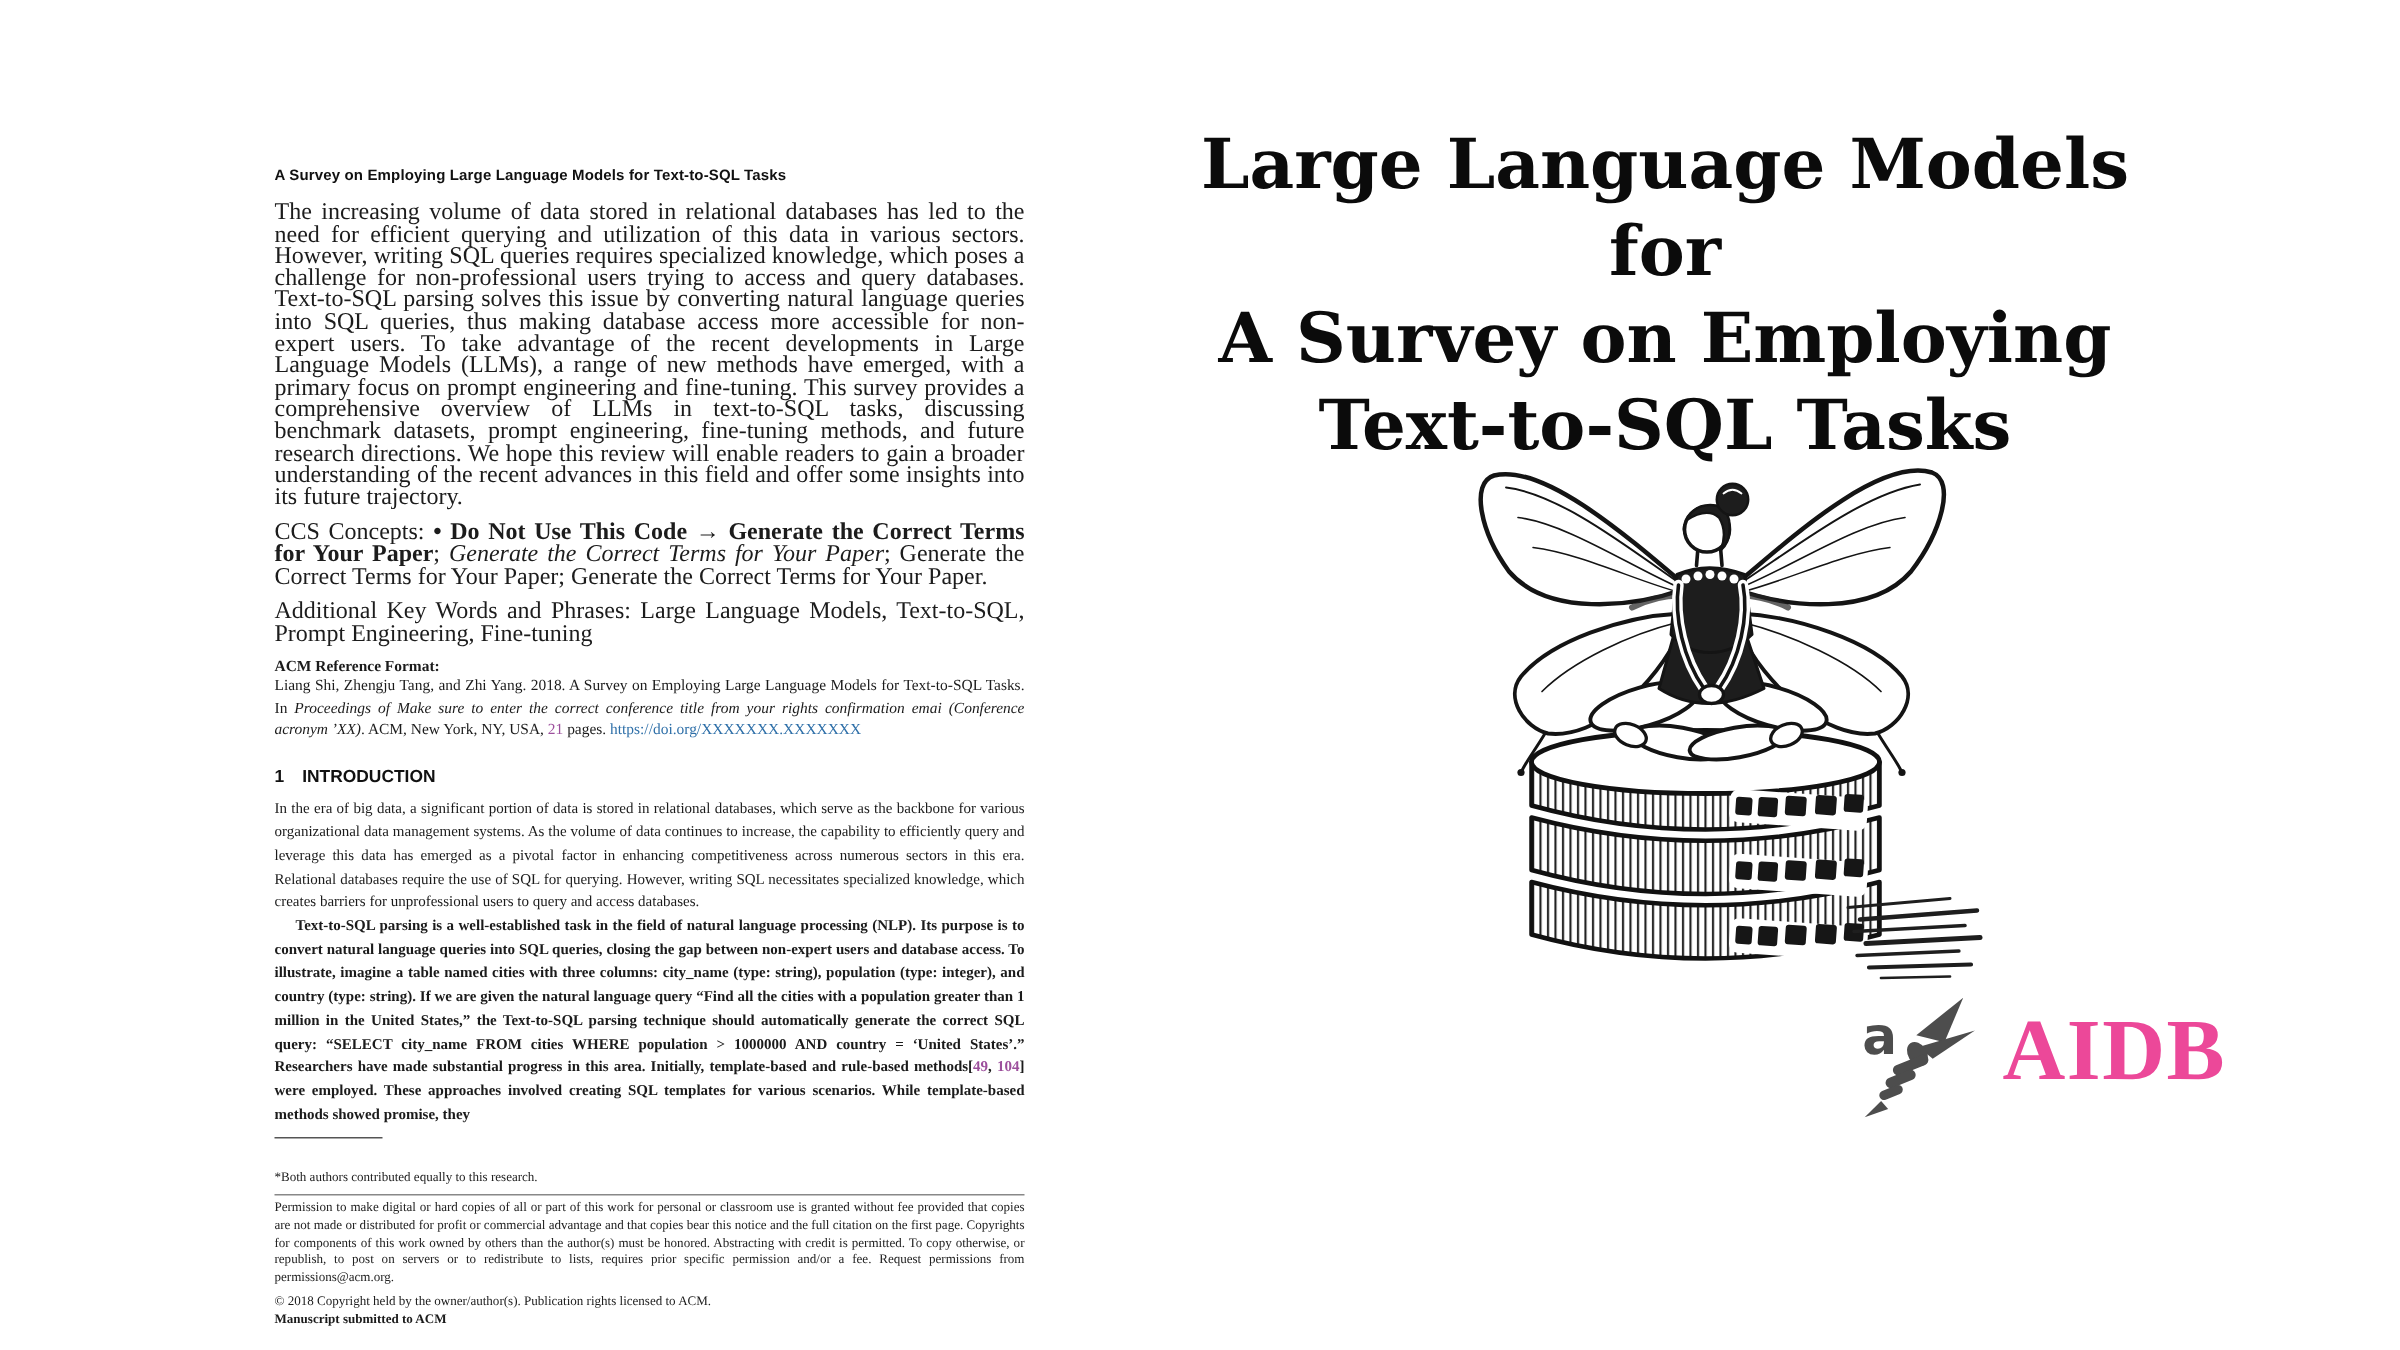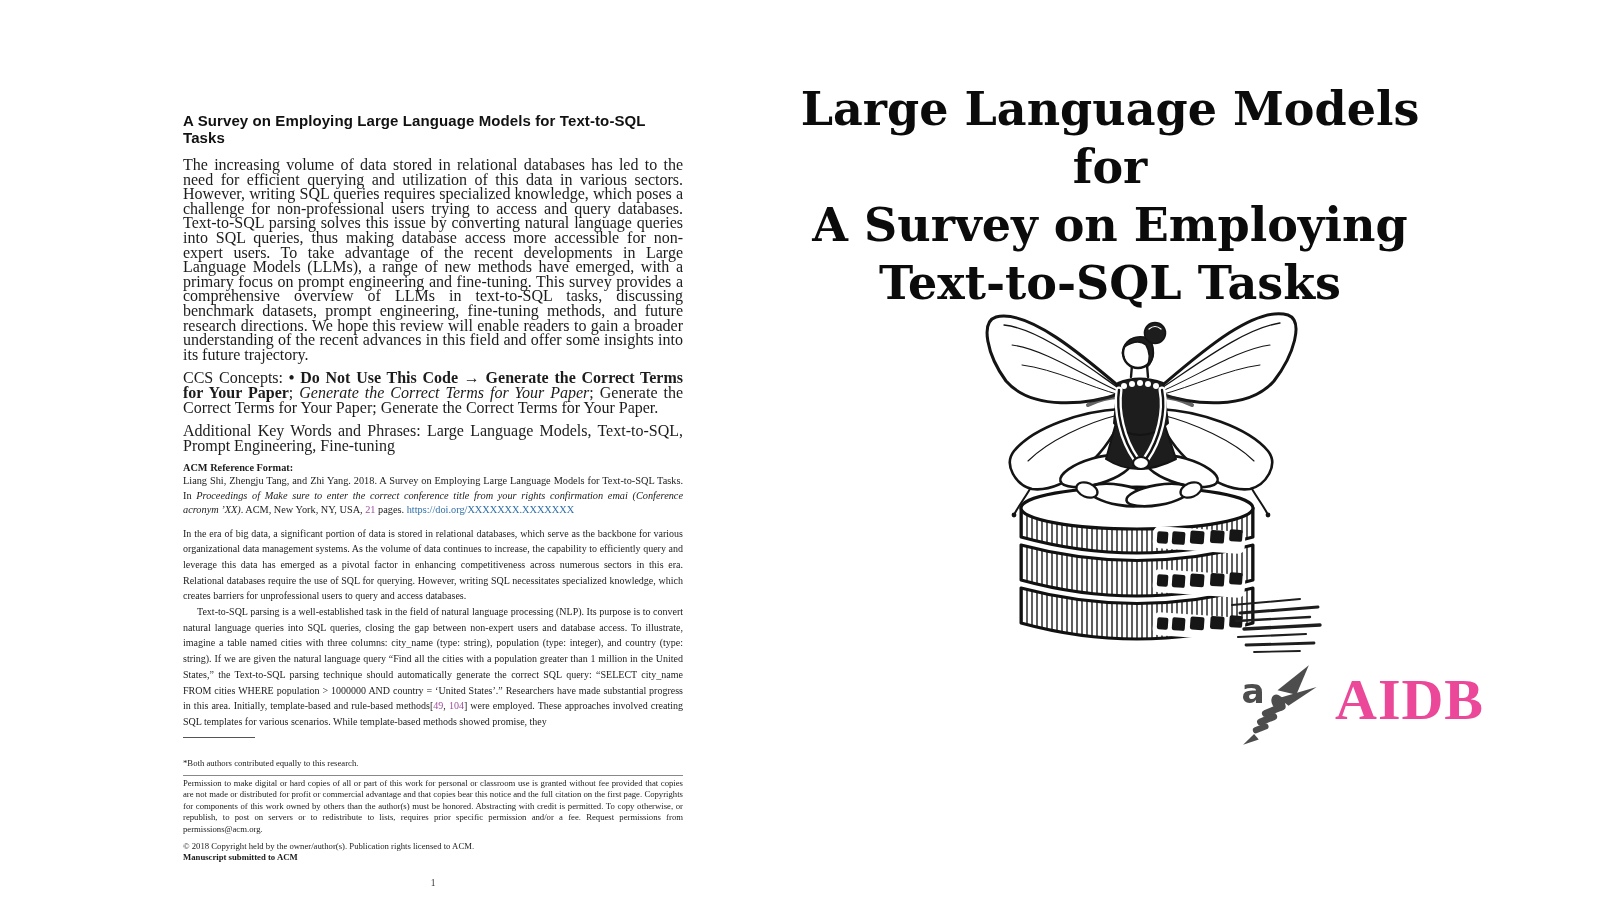--- a/index.html
+++ b/index.html
@@ -3,42 +3,42 @@
 <meta charset="utf-8">
 <style>
   * { margin:0; padding:0; box-sizing:border-box; }
   html,body { width:1600px; height:900px; background:#ffffff; overflow:hidden;
               font-family:"Liberation Serif", serif; }
   .canvas { position:absolute; inset:0; width:1600px; height:900px; background:#fff; }
 
   
   .paper { position:absolute; left:183px; top:112px; width:500px; color:#1b1b1b; }
   .p-title { font-family:"Liberation Sans", sans-serif; font-weight:bold;
-             font-size:15px; color:#111; letter-spacing:.1px; }
+             font-size:10px; color:#111; letter-spacing:.1px; }
   .authors { margin-top:15px; font-family:"Liberation Sans", sans-serif; font-size:12px; }
   .authors .a-name { color:var(--author-blue); letter-spacing:.3px; }
   .authors .a-name.black { color:#111; }
   .authors sup { font-size:8px; vertical-align:4px; color:var(--author-blue); }
   .authors .a-and { color:#111; font-size:11px; }
   .authors .a-affil { font-family:"Liberation Serif", serif; font-size:10px; color:#222; }
   .authors-line2 { margin-top:4px; }
   .abs, .meta { margin-top:12px; font-size:16px; line-height:14.6px;
                 text-align:justify; color:#1c1c1c; }
   .meta { margin-top:9px; }
   .b { font-weight:bold; }
   .i { font-style:italic; }
   .link { color:var(--link-blue); text-decoration:none; }
   .cite { color:var(--cite-purple); }
   .refhead { margin-top:9px; font-size:10.3px; font-weight:bold; }
   .refbody { margin-top:1px; font-size:10.3px; line-height:14.4px; text-align:justify; }
   .sec-head { margin-top:16px; font-family:"Liberation Sans", sans-serif;
               font-weight:bold; font-size:11.6px; color:#111; }
   .sec-head .num { margin-right:12px; }
   .body-par { margin-top:8px; font-size:10px; line-height:15.7px; text-align:justify; }
-  .indent { text-indent:14px; margin-top:0; }
+  .indent { text-indent:14px; margin-top:0;font-weight:bold; }
   .fn-rule { margin-top:7px; width:72px; border-top:1px solid #555; }
   .footnote { margin-top:20px; font-size:8.7px; color:#222; }
   .full-rule { margin-top:7px; border-top:1px solid #888; }
   .perm { margin-top:2px; font-size:8.7px; line-height:11.6px; text-align:justify; color:#222; }
   .copyright { margin-top:5px; font-size:8.7px; line-height:11.6px; }
   .manuscript { font-size:8.7px; line-height:11.6px;font-weight:bold; }
   .pageno { margin-top:14px; text-align:center; font-size:9.5px; color:#333; }
 
   
   .cover-title { position:absolute; left:795px; top:80px; width:630px;
@@ -66,20 +66,23 @@
       <span>CCS Concepts: </span><span class="b">• Do Not Use This Code → Generate the Correct Terms for Your Paper</span><span>; </span><span class="i">Generate the Correct Terms for Your Paper</span><span>; Generate the Correct Terms for Your Paper; Generate the Correct Terms for Your Paper.</span>
     </div>
 
     <div class="meta">Additional Key Words and Phrases: Large Language Models, Text-to-SQL, Prompt Engineering, Fine-tuning</div>
 
     <div class="refhead">ACM Reference Format:</div>
     <div class="refbody">
       <span>Liang Shi, Zhengju Tang, and Zhi Yang. 2018. A Survey on Employing Large Language Models for Text-to-SQL Tasks. In </span><span class="i">Proceedings of Make sure to enter the correct conference title from your rights confirmation emai (Conference acronym ’XX)</span><span>. ACM, New York, NY, USA, </span><span class="cite">21</span><span> pages. </span><a class="link" href="#">https://doi.org/XXXXXXX.XXXXXXX</a>
     </div>
 
+    <div class="sec-head">
+      <span class="num">1</span><span>INTRODUCTION</span>
+    </div>
 
     <div class="body-par">In the era of big data, a significant portion of data is stored in relational databases, which serve as the backbone for various organizational data management systems. As the volume of data continues to increase, the capability to efficiently query and leverage this data has emerged as a pivotal factor in enhancing competitiveness across numerous sectors in this era. Relational databases require the use of SQL for querying. However, writing SQL necessitates specialized knowledge, which creates barriers for unprofessional users to query and access databases.</div>
 
     <div class="body-par indent">
       <span>Text-to-SQL parsing is a well-established task in the field of natural language processing (NLP). Its purpose is to convert natural language queries into SQL queries, closing the gap between non-expert users and database access. To illustrate, imagine a table named cities with three columns: city_name (type: string), population (type: integer), and country (type: string). If we are given the natural language query “Find all the cities with a population greater than 1 million in the United States,” the Text-to-SQL parsing technique should automatically generate the correct SQL query: “SELECT city_name FROM cities WHERE population &gt; 1000000 AND country = ‘United States’.” Researchers have made substantial progress in this area. Initially, template-based and rule-based methods[</span><span class="cite">49</span><span>, </span><span class="cite">104</span><span>] were employed. These approaches involved creating SQL templates for various scenarios. While template-based methods showed promise, they</span>
     </div>
 
     <div class="fn-rule"></div>
     <div class="footnote">*Both authors contributed equally to this research.</div>
 

